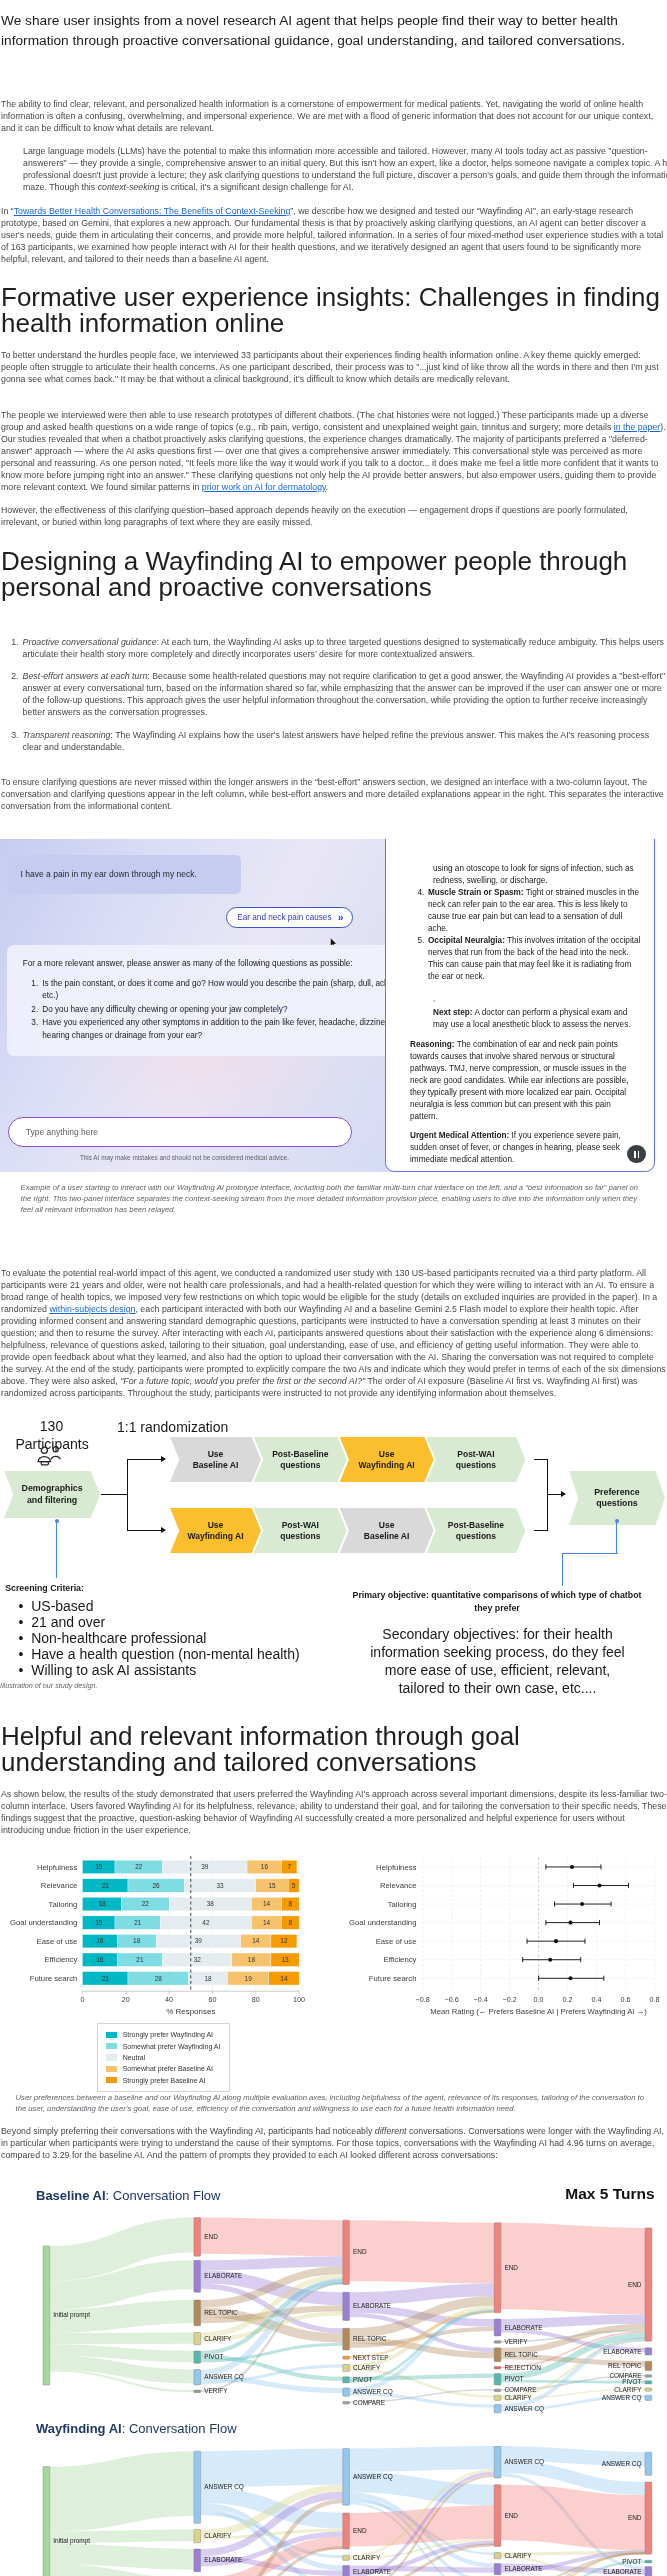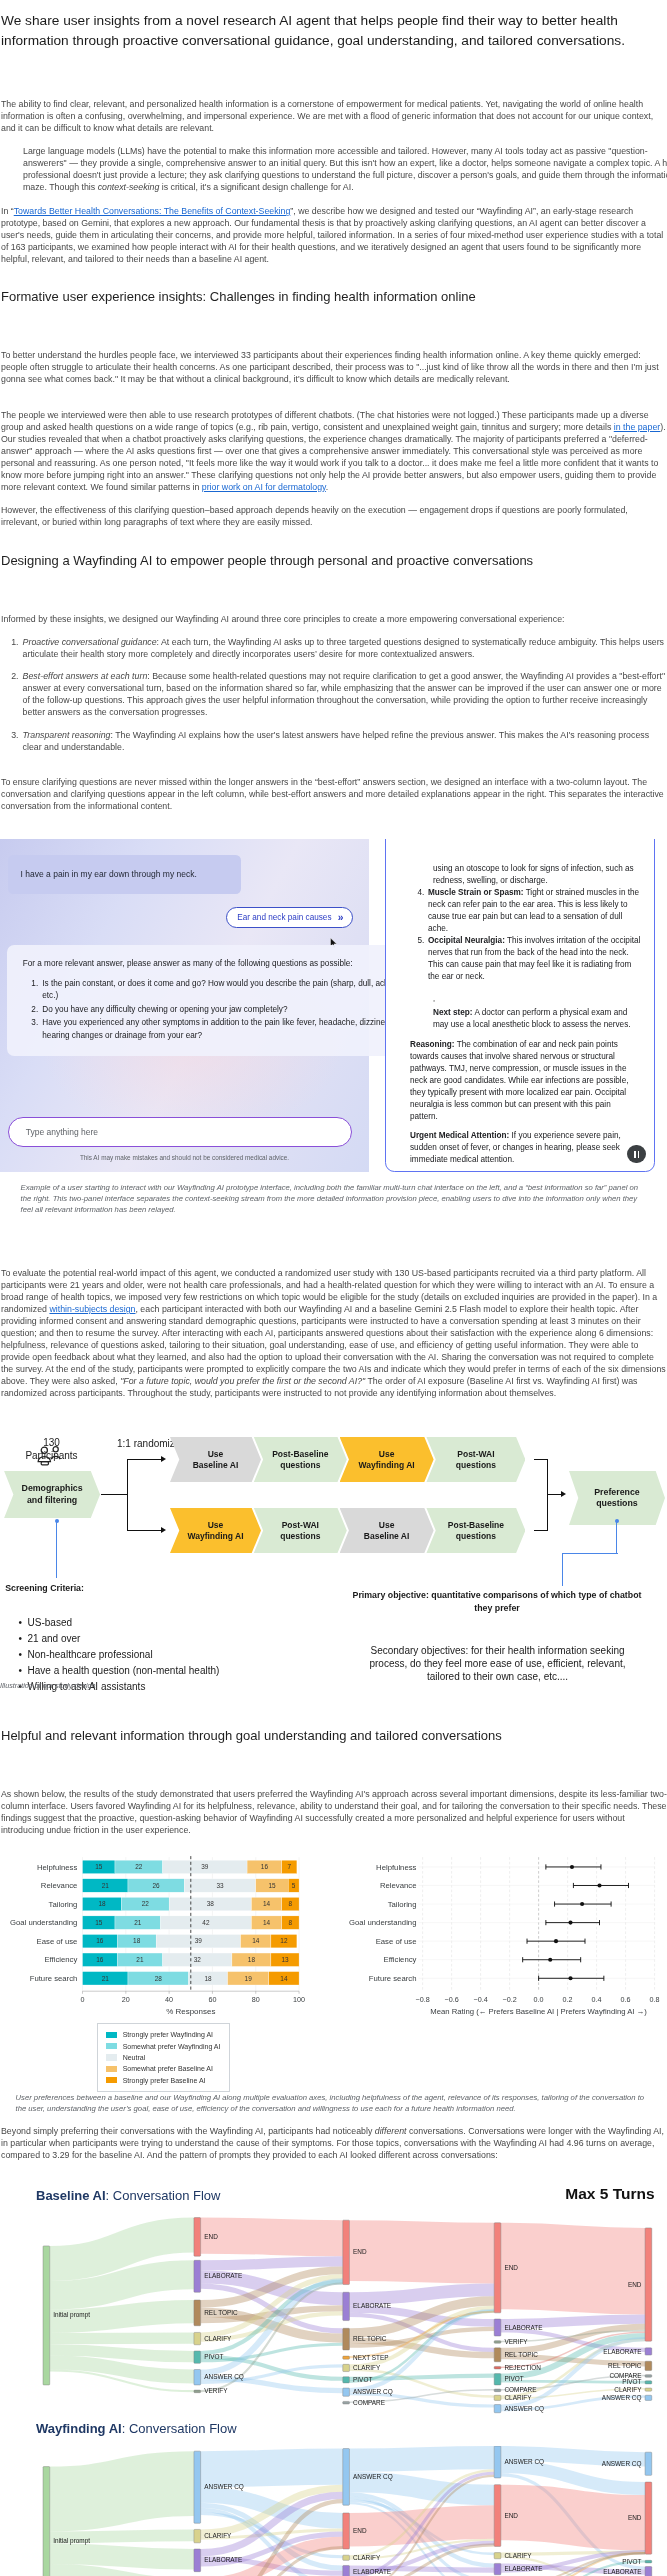--- a/index.html
+++ b/index.html
@@ -1,31 +1,31 @@
 <!DOCTYPE html>
 <html style="font-size:8.2px"><head>
 <meta charset="utf-8">
 <style>
   html,body{margin:0;padding:0;background:#ffffff;font-family:"Liberation Sans",sans-serif;}
   #page{position:relative;width:668px;height:2984px;overflow:hidden;background:#fff;}
   .abs{position:absolute;}
   h1.title{font-size:13.7px;font-weight:400;line-height:19.6px;color:#1b1b1b;margin:0;letter-spacing:0;}
-  .h2{font-size:13px;font-weight:400;line-height:26px;color:#1f1f1f;}
+  .h2{font-size:26px;font-weight:400;line-height:26px;color:#1f1f1f;}
   .body-p{font-size:8.8px;line-height:12px;color:#474747;}
   .body-p a, a.lnk{color:#1967d2;text-decoration:underline;cursor:pointer;}
   .caption{font-size:7.7px;line-height:10.8px;color:#5f6368;font-style:italic;text-align:left;}
   .olist{margin:0;padding:0;list-style:none;}
   .olist .oli{display:flex;margin-bottom:10.3px;}
   .olist .num{width:17.5px;flex:0 0 17.5px;text-align:right;padding-right:4.1px;}
   
   #fig1{width:668px;height:333px;overflow:hidden;}
   #fig1-left{position:absolute;left:0;top:0;width:369px;height:333px;
     background:
       radial-gradient(ellipse 216px 134px at 52% 62%, rgba(244,215,224,.55), rgba(244,215,224,0) 70%),
-      linear-gradient(118deg,#c7cbef 0%,#d9ddf6 28%,#e9e7f6 55%,#dfe0f4 75%,#d4daf4 100%);}
+      linear-gradient(118deg,#c7cbef 0%,#d9ddf6 28%,#e9e7f6 55%,#dfe0f4 75%,#d4daf4 100%); padding-left: 28px;}
   .user-bubble{position:absolute;left:8.2px;top:15.5px;width:233px;min-height:39px;background:#c6cbf0;border-radius:5.2px;display:flex;align-items:center;padding:0 12.4px;box-sizing:border-box;font-size:8.5px;color:#1f2430;}
   .pill{position:absolute;left:226px;top:68px;height:20.6px;background:#ffffff;border:1px solid #3c50c8;border-radius:10.8px;display:flex;align-items:center;gap:6.2px;padding:0 9.3px 0 10.3px;font-size:8.2px;font-weight:500;color:#2b3cc4;box-sizing:border-box;cursor:pointer;}
   .pill .chev{font-size:10.3px;font-weight:700;letter-spacing:-1px;}
   .ai-bubble{position:absolute;left:7.2px;top:106px;width:414px;background:rgba(240,241,252,.92);border-radius:7.2px;padding:13.4px 15.5px 14.4px 15.5px;box-sizing:border-box;font-size:8.2px;line-height:12.4px;color:#202124;}
   .ai-bubble .qnum{display:flex;margin-top:1px;}
   .ai-bubble .qnum .n{flex:0 0 15.5px;text-align:right;padding-right:4.1px;}
   .chat-input{position:absolute;left:8.2px;top:278px;width:344px;height:30px;border:1px solid #8a4fd8;border-radius:15.5px;background:#fff;box-sizing:border-box;font-size:8.5px;color:#5f6368;line-height:28px;padding-left:16.5px;}
   .disclaimer{position:absolute;left:0;top:315px;width:369px;text-align:center;font-size:6.4px;color:#5f6368;}
   .cursor{position:absolute;left:330px;top:99px;width:7.2px;height:10.3px;}
   #fig1-card{position:absolute;left:385px;top:-13.4px;width:270px;height:346px;background:#fff;border:1px solid #5f73f2;border-radius:9.3px;box-sizing:border-box;overflow:hidden;padding:15.5px 13.4px 0 24px;font-size:8.2px;line-height:12px;color:#202124;}
@@ -39,21 +39,21 @@
   .chev-box{position:absolute;display:flex;align-items:center;justify-content:center;text-align:center;font-size:8.8px;font-weight:700;color:#1a1a1a;white-space:pre-line;clip-path:polygon(0 0, calc(100% - 9.3px) 0, 100% 50%, calc(100% - 9.3px) 100%, 0 100%, 9.3px 50%);line-height:11.3px;}
   .row-chev{display:flex;position:absolute;}
   .row-chev .chv{height:45px;display:flex;align-items:center;justify-content:center;text-align:center;font-size:8.5px;font-weight:700;color:#1a1a1a;white-space:pre-line;clip-path:polygon(0 0, calc(100% - 9.3px) 0, 100% 50%, calc(100% - 9.3px) 100%, 0 100%, 9.3px 50%);margin-right:-7.2px;line-height:10.8px;}
   .c-green{background:#d9ead3;}
   .c-gray{background:#d9d9d9;}
   .c-yellow{background:#fbbf2d;}
   .blackline{position:absolute;background:#111;}
   .arrowhead{position:absolute;width:0;height:0;border-top:3.6px solid transparent;border-bottom:3.6px solid transparent;border-left:5.2px solid #111;}
   .blueline{position:absolute;background:#4a86e8;}
   .bluedot{position:absolute;width:4.1px;height:4.1px;border-radius:50%;background:#4a86e8;}
-  .diag-txt{font-size:10px;color:#1a1a1a;line-height:13px;margin-top:19px;}
+  .diag-txt{font-size:14px;color:#1a1a1a;line-height:18px;}
   
   .sk-title{font-size:13px;color:#1f3864;}
   .sk-title b{font-weight:700;}
   .sk-max{font-size:15.5px;font-weight:700;color:#111;}
   
   .legend-box{position:absolute;border:0.5px solid #cfd4d9;background:#fff;padding:5.2px 8.2px;}
   .legend-row{display:flex;align-items:center;gap:5.2px;height:11.3px;font-size:7px;color:#333;}
   .legend-row .sw{width:11.3px;height:6.2px;flex:0 0 11.3px;}
   svg text{font-family:"Liberation Sans",sans-serif;}
 </style>
@@ -75,21 +75,20 @@
   </div>
 
   <div class="abs h2" style="left:1px;top:284px;width:666px;">Formative user experience insights: Challenges in finding health information online</div>
   <div class="abs body-p" style="left:1px;top:349px;width:666px;">To better understand the hurdles people face, we interviewed 33 participants about their experiences finding health information online. A key theme quickly emerged: people often struggle to articulate their health concerns. As one participant described, their process was to "...just kind of like throw all the words in there and then I'm just gonna see what comes back." It may be that without a clinical background, it's difficult to know which details are medically relevant.</div>
   <div class="abs body-p" style="left:1px;top:409px;width:666px;">
     <span>The people we interviewed were then able to use research prototypes of different chatbots. (The chat histories were not logged.) These participants made up a diverse group and asked health questions on a wide range of topics (e.g., rib pain, vertigo, consistent and unexplained weight gain, tinnitus and surgery; more details </span><a class="lnk">in the paper</a><span>). Our studies revealed that when a chatbot proactively asks clarifying questions, the experience changes dramatically. The majority of participants preferred a "deferred-answer" approach — where the AI asks questions first — over one that gives a comprehensive answer immediately. This conversational style was perceived as more personal and reassuring. As one person noted, "It feels more like the way it would work if you talk to a doctor... it does make me feel a little more confident that it wants to know more before jumping right into an answer." These clarifying questions not only help the AI provide better answers, but also empower users, guiding them to provide more relevant context. We found similar patterns in </span><a class="lnk">prior work on AI for dermatology</a><span>.</span>
   </div>
   <div class="abs body-p" style="left:1px;top:504px;width:666px;">However, the effectiveness of this clarifying question–based approach depends heavily on the execution — engagement drops if questions are poorly formulated, irrelevant, or buried within long paragraphs of text where they are easily missed.</div>
 
   <div class="abs h2" style="left:1px;top:548px;width:666px;">Designing a Wayfinding AI to empower people through personal and proactive conversations</div>
-  <div class="abs body-p" style="left:1px;top:613px;width:666px;">Informed by these insights, we designed our Wayfinding AI around three core principles to create a more empowering conversational experience:</div>
   <div class="abs body-p olist" style="left:1px;top:636px;width:666px;">
     <div class="oli">
       <span class="num">1.</span>
       <span><i>Proactive conversational guidance</i><span>: At each turn, the Wayfinding AI asks up to three targeted questions designed to systematically reduce ambiguity. This helps users articulate their health story more completely and directly incorporates users’ desire for more contextualized answers.</span></span>
     </div>
     <div class="oli">
       <span class="num">2.</span>
       <span><i>Best-effort answers at each turn</i><span>: Because some health-related questions may not require clarification to get a good answer, the Wayfinding AI provides a "best-effort" answer at every conversational turn, based on the information shared so far, while emphasizing that the answer can be improved if the user can answer one or more of the follow-up questions. This approach gives the user helpful information throughout the conversation, while providing the option to further receive increasingly better answers as the conversation progresses.</span></span>
     </div>
     <div class="oli">

